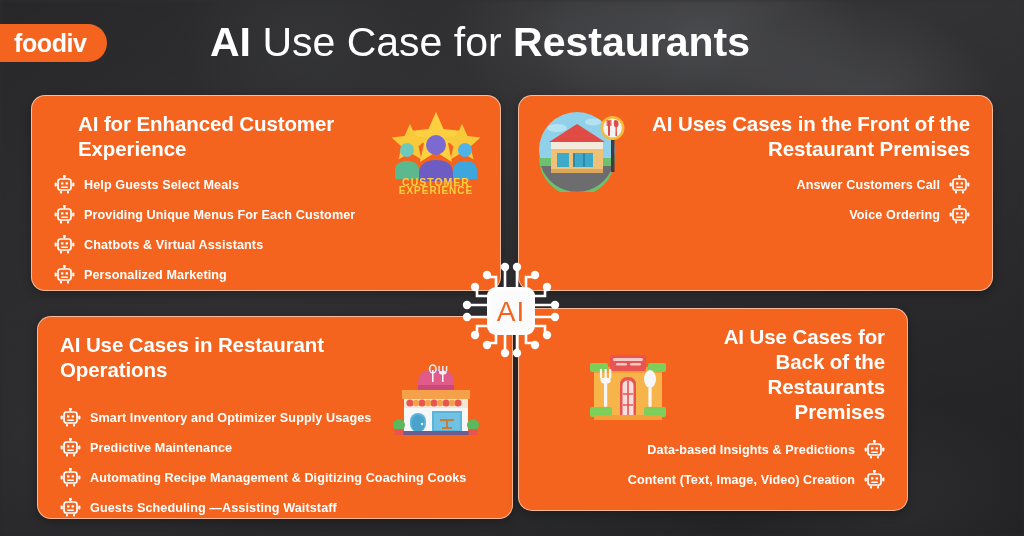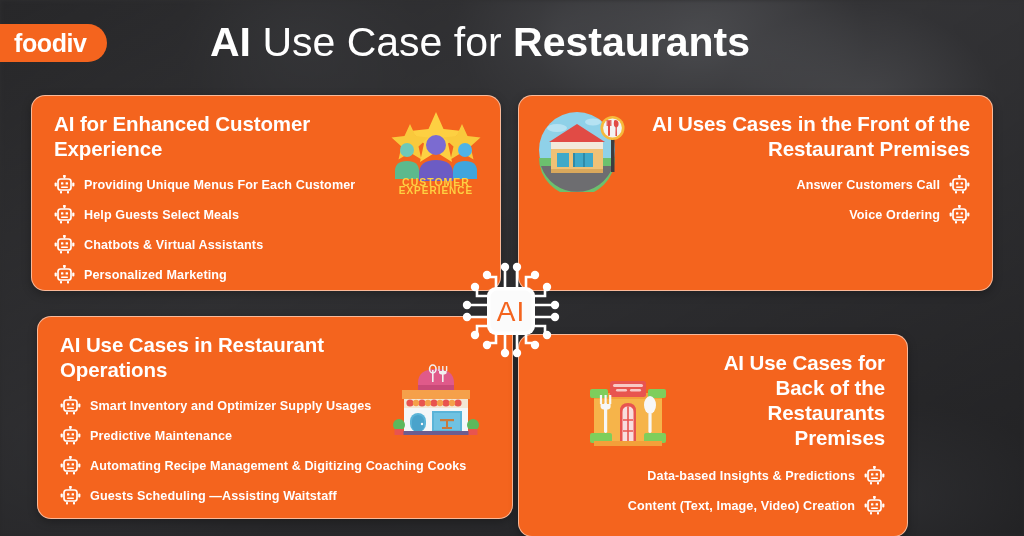--- a/index.html
+++ b/index.html
@@ -92,21 +92,21 @@
     position: absolute;
     background: #f4641e;
     border: 1px solid rgba(255,255,255,0.55);
     border-radius: 14px;
     box-shadow: 0 3px 10px rgba(0,0,0,0.28);
     overflow: hidden;
   }
   .card-tl { left: 0;    top: 0;   width: 470px; height: 196px; }
   .card-tr { left: 487px;top: 0;   width: 475px; height: 196px; }
   .card-bl { left: 6px;    top: 221px; width: 476px; height: 203px; }
-  .card-br { left: 487px;top: 239px; width: 390px; height: 203px; padding-left: 47px; }
+  .card-br { left: 487px;top: 213px; width: 390px; height: 203px; padding-left: 47px; }
 
   .card-inner {
     position: relative;
     width: 100%;
     height: 100%;
     padding: 15px 20px 12px 22px;
   }
 
   .card-title {
     color: #ffffff;
@@ -187,52 +187,52 @@
             <circle cx="75" cy="40" r="7" fill="#4fb3e8"></circle>
             <path d="M63 61 q0 -10 12 -10 q12 0 12 10 v8 H63 Z" fill="#3fa5dd"></path>
             <circle cx="46" cy="35" r="10" fill="#7b6bd1"></circle>
             <path d="M29 64 q0 -14 17 -14 q17 0 17 14 v7 H29 Z" fill="#6c5cc4"></path>
 
             <text x="46" y="76" text-anchor="middle" fill="#fdd042" font-family="Liberation Sans, sans-serif" font-size="10.5" font-weight="bold" letter-spacing="1">CUSTOMER</text>
           </svg>
           <div style="position:absolute;left:0;right:0;bottom:-4px;text-align:center;color:#fdd042;font-size:10px;font-weight:bold;letter-spacing:1px;">EXPERIENCE</div>
         </div>
 
-        <div class="card-title" style="width:330px;">AI for Enhanced Customer Experience</div>
+        <div class="card-title" style="width:330px;margin-left:24px;">AI for Enhanced Customer Experience</div>
 
         <div class="bullets" style="margin-top:14px;">
           <div class="bullet">
             <svg class="robot-ico" width="21" height="20" viewBox="0 0 21 20">
               <rect x="9.4" y="0.5" width="2" height="3" rx="1" fill="#fff"></rect>
                 <circle cx="10.4" cy="1" r="1.4" fill="#fff"></circle>
               <rect x="4" y="4" width="13" height="11" rx="2.6" fill="none" stroke="#fff" stroke-width="1.7"></rect>
               <rect x="7" y="7.2" width="2.4" height="2.4" rx="0.5" fill="#fff"></rect>
                 <rect x="11.6" y="7.2" width="2.4" height="2.4" rx="0.5" fill="#fff"></rect>
               <rect x="7" y="11.5" width="7" height="1.4" rx="0.7" fill="#fff"></rect>
               <rect x="0.6" y="7.5" width="2.2" height="4" rx="1" fill="#fff"></rect>
                 <rect x="18.2" y="7.5" width="2.2" height="4" rx="1" fill="#fff"></rect>
               <rect x="6" y="16" width="2" height="2.4" rx="0.6" fill="#fff"></rect>
                 <rect x="13" y="16" width="2" height="2.4" rx="0.6" fill="#fff"></rect>
             </svg>
+            <span class="bullet-label">Help Guests Select Meals</span>
+          </div>
+          <div class="bullet">
+            <svg class="robot-ico" width="21" height="20" viewBox="0 0 21 20">
+              <rect x="9.4" y="0.5" width="2" height="3" rx="1" fill="#fff"></rect>
+                <circle cx="10.4" cy="1" r="1.4" fill="#fff"></circle>
+              <rect x="4" y="4" width="13" height="11" rx="2.6" fill="none" stroke="#fff" stroke-width="1.7"></rect>
+              <rect x="7" y="7.2" width="2.4" height="2.4" rx="0.5" fill="#fff"></rect>
+                <rect x="11.6" y="7.2" width="2.4" height="2.4" rx="0.5" fill="#fff"></rect>
+              <rect x="7" y="11.5" width="7" height="1.4" rx="0.7" fill="#fff"></rect>
+              <rect x="0.6" y="7.5" width="2.2" height="4" rx="1" fill="#fff"></rect>
+                <rect x="18.2" y="7.5" width="2.2" height="4" rx="1" fill="#fff"></rect>
+              <rect x="6" y="16" width="2" height="2.4" rx="0.6" fill="#fff"></rect>
+                <rect x="13" y="16" width="2" height="2.4" rx="0.6" fill="#fff"></rect>
+            </svg>
             <span class="bullet-label">Providing Unique Menus For Each Customer</span>
-          </div>
-          <div class="bullet">
-            <svg class="robot-ico" width="21" height="20" viewBox="0 0 21 20">
-              <rect x="9.4" y="0.5" width="2" height="3" rx="1" fill="#fff"></rect>
-                <circle cx="10.4" cy="1" r="1.4" fill="#fff"></circle>
-              <rect x="4" y="4" width="13" height="11" rx="2.6" fill="none" stroke="#fff" stroke-width="1.7"></rect>
-              <rect x="7" y="7.2" width="2.4" height="2.4" rx="0.5" fill="#fff"></rect>
-                <rect x="11.6" y="7.2" width="2.4" height="2.4" rx="0.5" fill="#fff"></rect>
-              <rect x="7" y="11.5" width="7" height="1.4" rx="0.7" fill="#fff"></rect>
-              <rect x="0.6" y="7.5" width="2.2" height="4" rx="1" fill="#fff"></rect>
-                <rect x="18.2" y="7.5" width="2.2" height="4" rx="1" fill="#fff"></rect>
-              <rect x="6" y="16" width="2" height="2.4" rx="0.6" fill="#fff"></rect>
-                <rect x="13" y="16" width="2" height="2.4" rx="0.6" fill="#fff"></rect>
-            </svg>
-            <span class="bullet-label">Help Guests Select Meals</span>
           </div>
           <div class="bullet">
             <svg class="robot-ico" width="21" height="20" viewBox="0 0 21 20">
               <rect x="9.4" y="0.5" width="2" height="3" rx="1" fill="#fff"></rect>
                 <circle cx="10.4" cy="1" r="1.4" fill="#fff"></circle>
               <rect x="4" y="4" width="13" height="11" rx="2.6" fill="none" stroke="#fff" stroke-width="1.7"></rect>
               <rect x="7" y="7.2" width="2.4" height="2.4" rx="0.5" fill="#fff"></rect>
                 <rect x="11.6" y="7.2" width="2.4" height="2.4" rx="0.5" fill="#fff"></rect>
               <rect x="7" y="11.5" width="7" height="1.4" rx="0.7" fill="#fff"></rect>
               <rect x="0.6" y="7.5" width="2.2" height="4" rx="1" fill="#fff"></rect>
@@ -365,21 +365,21 @@
               <ellipse cx="7" cy="64" rx="6" ry="6"></ellipse>
                 <ellipse cx="81" cy="64" rx="6" ry="6"></ellipse>
             </g>
             <rect x="2.5" y="68" width="9" height="6" fill="#e8544f"></rect>
             <rect x="76.5" y="68" width="9" height="6" fill="#e8544f"></rect>
           </svg>
         </div>
 
         <div class="card-title" style="width:350px;">AI Use Cases in Restaurant Operations</div>
 
-        <div class="bullets" style="margin-top:14px;">
+        <div class="bullets" style="margin-top:26px;">
           <div class="bullet">
             <svg class="robot-ico" width="21" height="20" viewBox="0 0 21 20">
               <rect x="9.4" y="0.5" width="2" height="3" rx="1" fill="#fff"></rect>
                 <circle cx="10.4" cy="1" r="1.4" fill="#fff"></circle>
               <rect x="4" y="4" width="13" height="11" rx="2.6" fill="none" stroke="#fff" stroke-width="1.7"></rect>
               <rect x="7" y="7.2" width="2.4" height="2.4" rx="0.5" fill="#fff"></rect>
                 <rect x="11.6" y="7.2" width="2.4" height="2.4" rx="0.5" fill="#fff"></rect>
               <rect x="7" y="11.5" width="7" height="1.4" rx="0.7" fill="#fff"></rect>
               <rect x="0.6" y="7.5" width="2.2" height="4" rx="1" fill="#fff"></rect>
                 <rect x="18.2" y="7.5" width="2.2" height="4" rx="1" fill="#fff"></rect>

